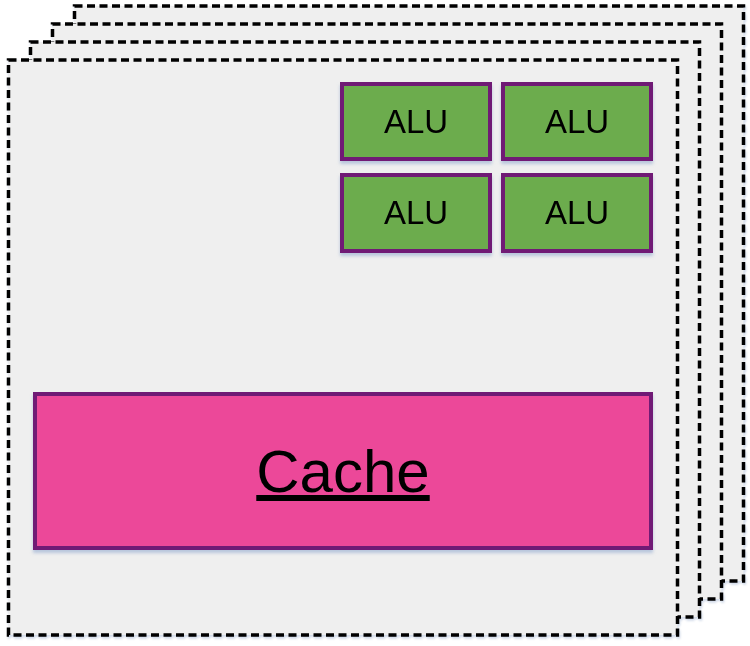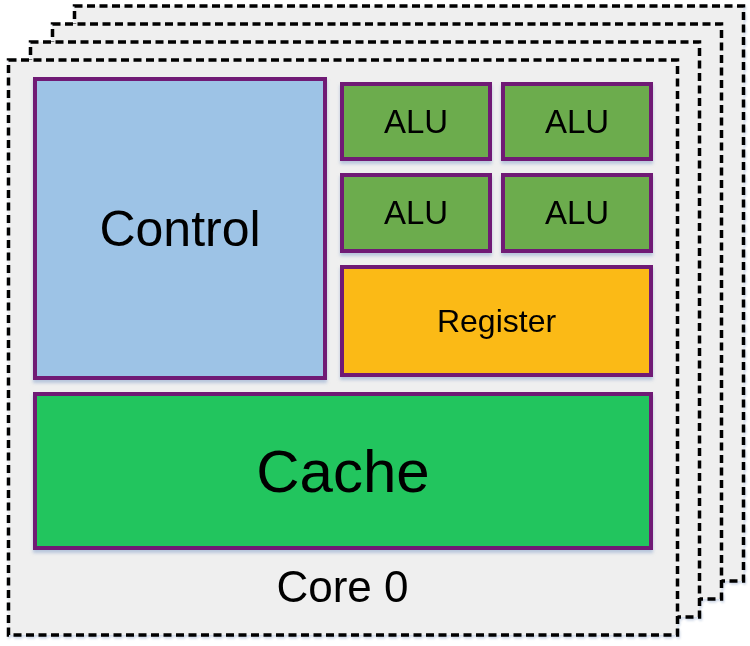--- a/index.html
+++ b/index.html
@@ -72,43 +72,36 @@
 
 <div class="stage">
 
   <svg class="stack-svg" width="750" height="646" viewBox="0 0 750 646">
     <rect class="card-rect" x="74.5" y="6" width="669" height="575" fill="#EFEFEF"></rect>
     <rect class="card-rect" x="52.5" y="24" width="669" height="575" fill="#EFEFEF"></rect>
     <rect class="card-rect" x="30.5" y="42" width="669" height="575" fill="#EFEFEF"></rect>
     <rect class="card-rect" x="8.5" y="60" width="669" height="575" fill="#EFEFEF"></rect>
   </svg>
 
-  <div class="block block-control" style="background-color: rgb(157, 195, 230);">
-    <span>Control</span>
-  </div>
 
   <div class="block block-alu alu-1" style="background-color: rgb(108, 172, 77);">
     <span>ALU</span>
   </div>
 
   <div class="block block-alu alu-2" style="background-color: rgb(108, 172, 77);">
     <span>ALU</span>
   </div>
 
   <div class="block block-alu alu-3" style="background-color: rgb(108, 172, 77);">
     <span>ALU</span>
   </div>
 
   <div class="block block-alu alu-4" style="background-color: rgb(108, 172, 77);">
     <span>ALU</span>
   </div>
 
-  <div class="block block-register" style="background-color: rgb(251, 186, 22);">
-    <span>Register</span>
-  </div>
 
-  <div class="block block-cache" style="background-color: #22c55e;">
+  <div class="block block-cache" style="background-color: #ec4899; text-decoration: underline;">
     <span>Cache</span>
   </div>
 
-  <div class="core-label">Core 0</div>
 
 </div>
 
 </body></html>

